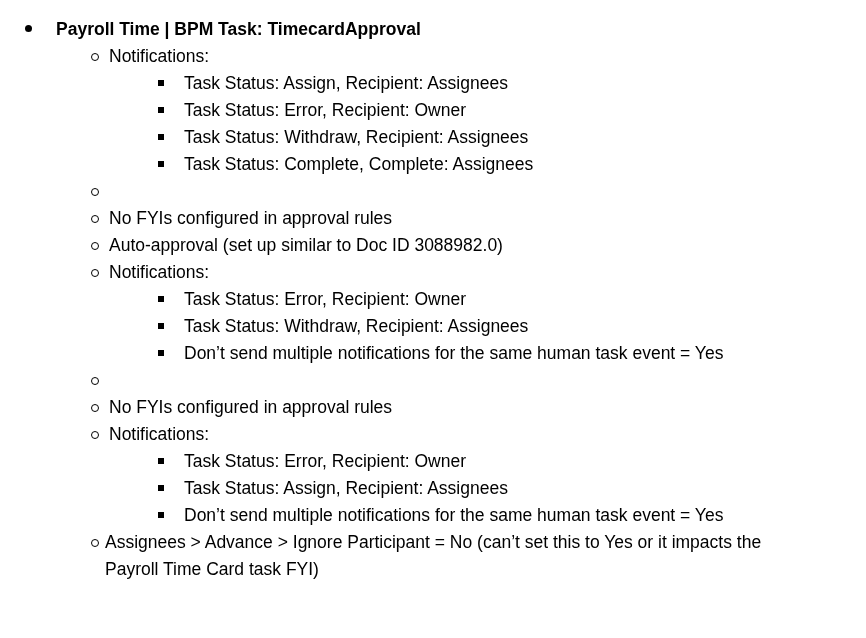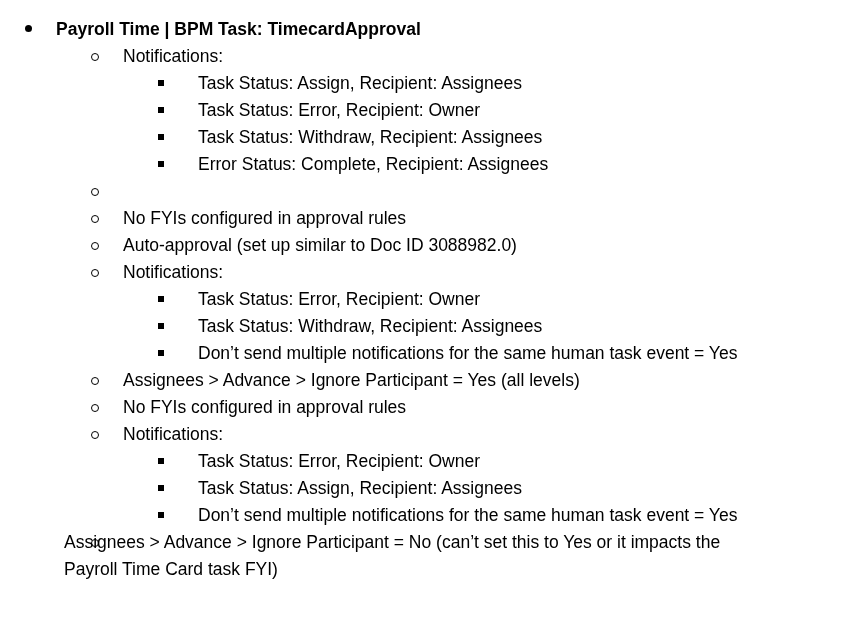--- a/index.html
+++ b/index.html
@@ -8,24 +8,24 @@
     font-family: "Liberation Sans", "DejaVu Sans", sans-serif;
     color: #000000; font-size: 17.5px;
   }
   .doc { position: relative; padding-top: 16px; }
   .row { position: relative; height: 27px; line-height: 27px; white-space: nowrap; }
   .row.wrap { white-space: normal; height: auto; }
   .marker { position: absolute; top: 0; }
   .l1 .marker { left: 21px; width: 14px; text-align: center; }
   .l1 .text { position: absolute; left: 56px; font-weight: bold; }
   .l2 .marker { left: 88px; width: 14px; text-align: center; font-size: 15px; }
-  .l2 .text { position: absolute; left: 123px; }
+  .l2 .text { position: absolute; left: 109px; }
   .l3 .marker { left: 155px; width: 12px; text-align: center; }
-  .l3 .text { position: absolute; left: 198px; }
-  .wraptext { margin-left: 64px; width: 700px; line-height: 27px; }
+  .l3 .text { position: absolute; left: 184px; }
+  .wraptext { margin-left: 105px; width: 700px; line-height: 27px; }
   .bullet-disc { display: inline-block; width: 7px; height: 7px; border-radius: 50%; background: #000; vertical-align: middle; margin-top: -3px; }
   .bullet-circle { display: inline-block; width: 8px; height: 8px; border-radius: 50%; border: 1.3px solid #000; vertical-align: middle; margin-top: -2px; box-sizing: border-box; }
   .bullet-square { display: inline-block; width: 6px; height: 6px; background: #000; vertical-align: middle; margin-top: -3px; }
 </style>
 </head>
 <body>
 
 <div class="doc">
 
   <div class="row l1">
@@ -43,21 +43,21 @@
   <div class="row l3">
     <span class="marker"><span class="bullet-square"></span></span>
     <span class="text">Task Status: Error, Recipient: Owner</span>
   </div>
   <div class="row l3">
     <span class="marker"><span class="bullet-square"></span></span>
     <span class="text">Task Status: Withdraw, Recipient: Assignees</span>
   </div>
   <div class="row l3">
     <span class="marker"><span class="bullet-square"></span></span>
-    <span class="text">Error Status: Complete, Recipient: Assignees</span>
+    <span class="text">Task Status: Complete, Complete: Assignees</span>
   </div>
   <div class="row l2">
     <span class="marker"><span class="bullet-circle"></span></span>
   </div>
   <div class="row l2">
     <span class="marker"><span class="bullet-circle"></span></span>
     <span class="text">No FYIs configured in approval rules</span>
   </div>
 
   <div class="row l2">
@@ -75,21 +75,20 @@
   <div class="row l3">
     <span class="marker"><span class="bullet-square"></span></span>
     <span class="text">Task Status: Withdraw, Recipient: Assignees</span>
   </div>
   <div class="row l3">
     <span class="marker"><span class="bullet-square"></span></span>
     <span class="text">Don’t send multiple notifications for the same human task event = Yes</span>
   </div>
   <div class="row l2">
     <span class="marker"><span class="bullet-circle"></span></span>
-    <span class="text">Assignees &gt; Advance &gt; Ignore Participant = Yes (all levels)</span>
   </div>
   <div class="row l2">
     <span class="marker"><span class="bullet-circle"></span></span>
     <span class="text">No FYIs configured in approval rules</span>
   </div>
 
   <div class="row l2">
     <span class="marker"><span class="bullet-circle"></span></span>
     <span class="text">Notifications:</span>
   </div>

